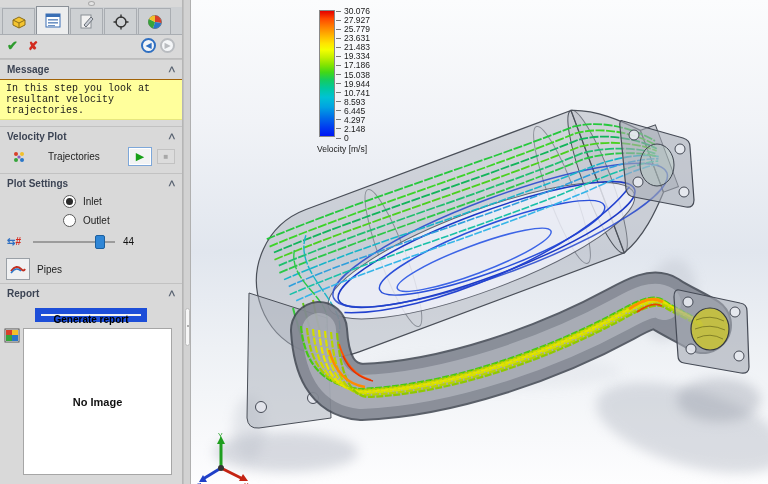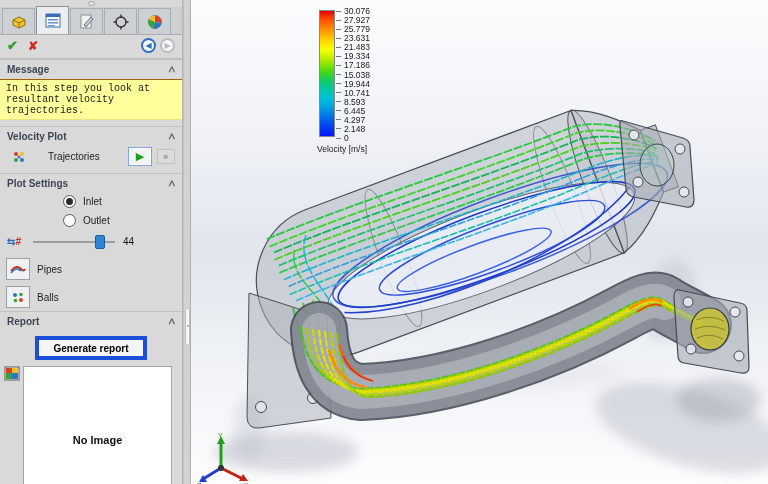--- a/index.html
+++ b/index.html
@@ -66,22 +66,22 @@
   .slider-thumb { position:absolute; left:62px; top:-6px; width:10px; height:14px;
     background:#2f86d6; border:1px solid #1c5f9e; border-radius:2px; }
   .slider-val { font-size:10px; color:#111; }
 
   .tool-row { display:flex; align-items:center; padding:3px 7px 3px 6px; }
   .sqbtn { width:24px; height:22px; border:1px solid #9aa0a6; background:#f0f1f2;
     display:flex; align-items:center; justify-content:center; }
   .tool-label { margin-left:7px; }
 
   .report-body { padding:4px 0 0 0; }
-  .genbtn { display:block; margin:2px auto 6px auto; width:112px; height:24px;
-    border:4px solid #1d4ed8; background:#f4f4f4; font-size:10px;
+  .genbtn { display:block; margin:2px auto 6px auto; width:112px; height:14px;
+    border:6px solid #1d4ed8; background:#f4f4f4; font-size:10px;
     font-family:"Liberation Sans",sans-serif; font-weight:bold; }
   .report-mid { display:flex; padding-left:4px; }
   .imgicon { width:17px; height:16px; margin-right:2px; }
   .noimg { width:149px; height:147px; background:#fff; border:1px solid #a6a6a6;
     display:flex; align-items:center; justify-content:center; font-weight:bold; font-size:11px; color:#111; }
 
   
   .splitter { position:absolute; left:183px; top:0; width:8px; height:484px;
     background:#d2d2d2; border-left:1px solid #c0c0c0; border-right:1px solid #b0b0b0; }
   .splitter-handle { position:absolute; left:1px; top:308px; width:5px; height:38px;
@@ -219,31 +219,20 @@
     </div>
     <div class="tool-row">
       <span class="sqbtn">
         <svg width="16" height="12" viewBox="0 0 16 12">
           <path d="M1 8 C5 3 8 3 11 6 C13 8 14 8 15 6" fill="none" stroke="#c23020" stroke-width="2"></path>
           <path d="M1 10 C5 5 8 5 11 8" fill="none" stroke="#2a76c8" stroke-width="1.6"></path>
         </svg>
       </span>
       <span class="tool-label">Pipes</span>
     </div>
-    <div class="tool-row">
-      <span class="sqbtn">
-        <svg width="14" height="13" viewBox="0 0 14 13">
-          <circle cx="4" cy="4" r="2" fill="#2a76c8"></circle>
-            <circle cx="10" cy="3.5" r="1.8" fill="#36a43a"></circle>
-          <circle cx="4.5" cy="9.5" r="1.8" fill="#36a43a"></circle>
-            <circle cx="10" cy="9" r="2" fill="#d8402a"></circle>
-        </svg>
-      </span>
-      <span class="tool-label">Balls</span>
-    </div>
 
     <div class="section-h">
       <span>Report</span>
       <span class="chev">ᐱ</span>
     </div>
     <div class="report-body">
       <button class="genbtn">Generate report</button>
       <div class="report-mid">
         <svg class="imgicon" viewBox="0 0 17 16">
           <rect x="1" y="1" width="14" height="13" fill="#fff" stroke="#555"></rect>

